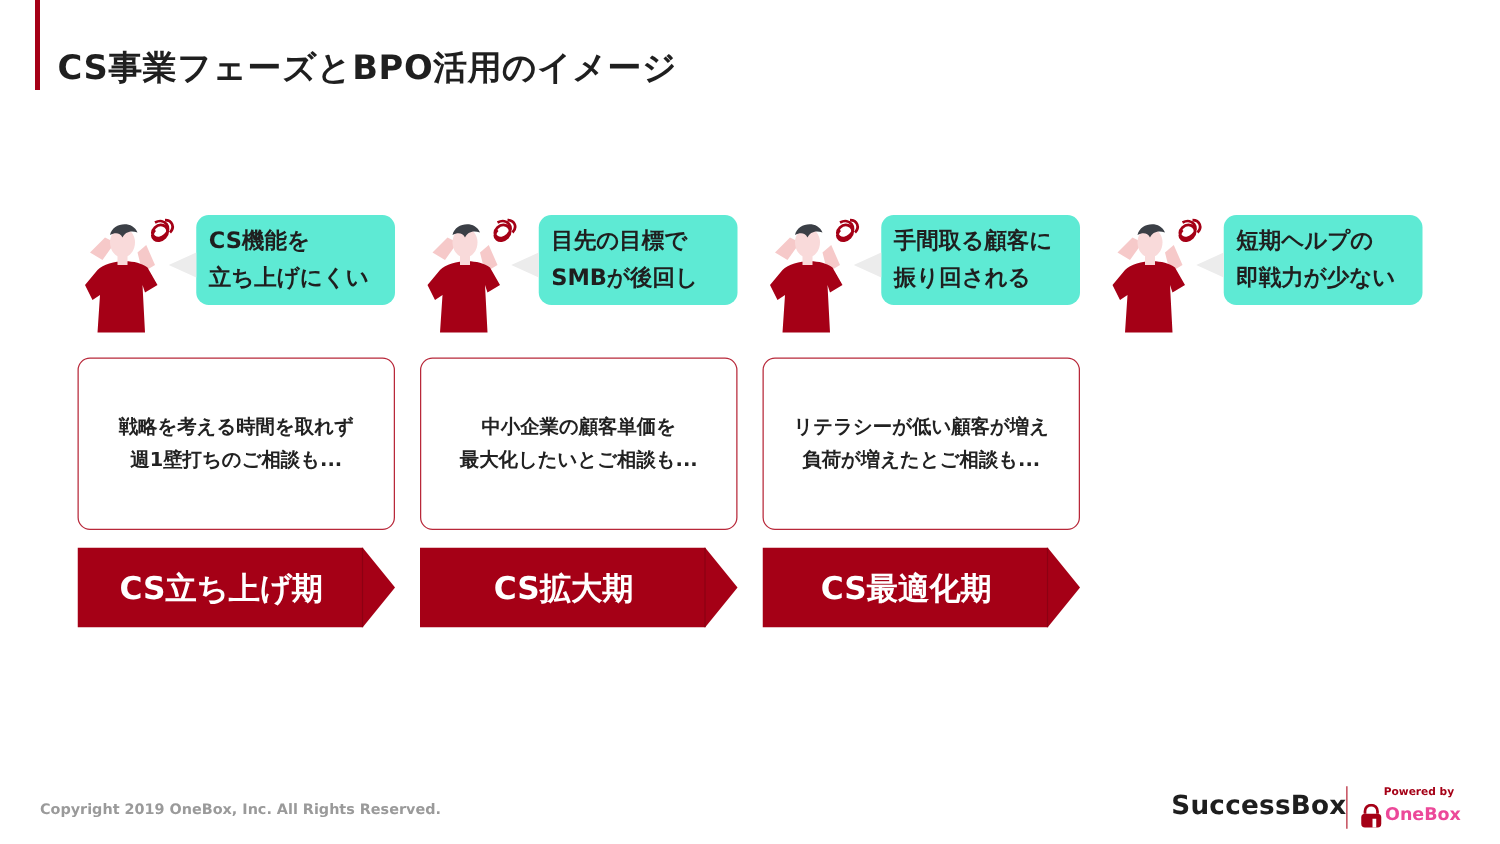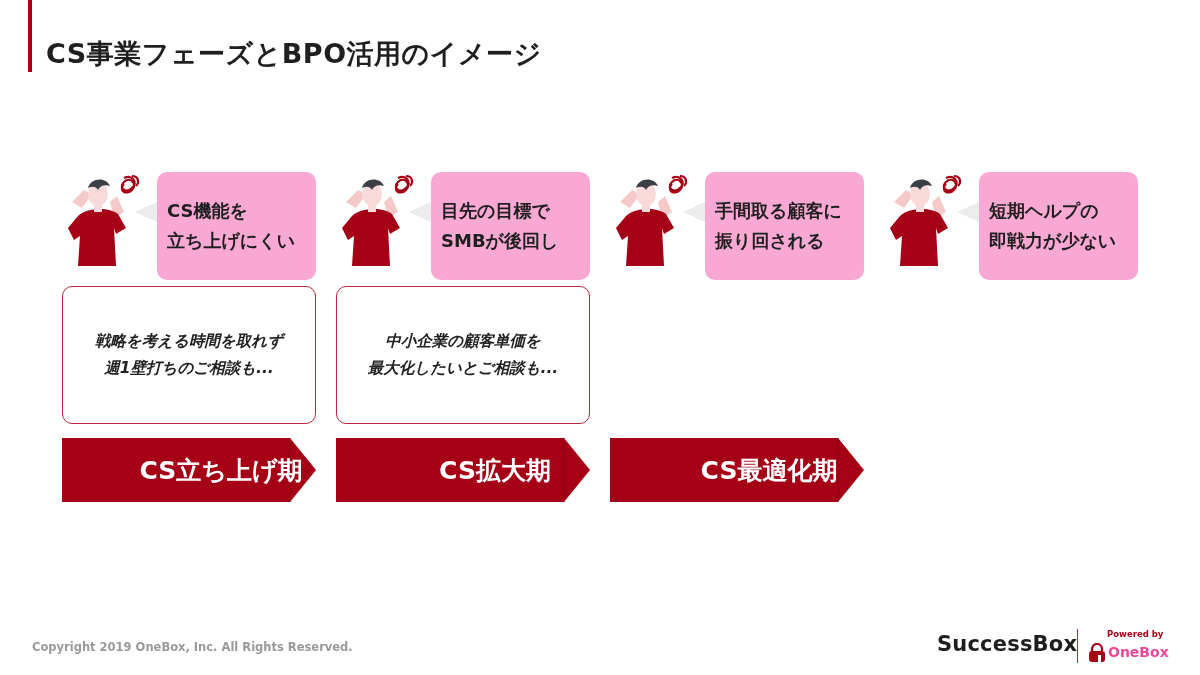--- a/index.html
+++ b/index.html
@@ -2,32 +2,32 @@
 <html><head>
 <meta charset="utf-8">
 <style>
   html, body { margin:0; padding:0; }
   body { width:1200px; height:675px; background:#ffffff; position:relative; overflow:hidden;
          font-family:"DejaVu Sans","Liberation Sans",sans-serif; color:#222; }
   .title-bar { position:absolute; left:28px; top:0; width:4px; height:72px; background:#a50016; }
   .title { position:absolute; left:46px; top:36px; font-size:27px; font-weight:bold; color:#1f1f1f; letter-spacing:0.5px; }
   .col { position:absolute; top:0; width:256px; height:520px; }
   .person { position:absolute; left:0; top:172px; width:95px; height:100px; }
-  .bubble { position:absolute; left:95px; top:172px; width:159px; height:108px; background:#f9a8d4; border-radius:10px;
+  .bubble { position:absolute; left:95px; top:172px; width:159px; height:72px; background:#5eead4; border-radius:10px;
             display:flex; align-items:center; padding-left:10px; box-sizing:border-box; }
   .bubble::before { content:""; position:absolute; left:-22px; top:30px; border-style:solid; border-width:10px 22px 10px 0;
             border-color:transparent #ececec transparent transparent; }
   .bubble-text { font-size:18px; font-weight:bold; line-height:30px; color:#1f1f1f; white-space:pre-line; }
   .card { position:absolute; left:0; top:286px; width:254px; height:138px; border:1.5px solid #b8283a; border-radius:10px;
-          box-sizing:border-box; display:flex; align-items:center; justify-content:center; text-align:center;font-style:italic; }
+          box-sizing:border-box; display:flex; align-items:center; justify-content:center; text-align:center; }
   .card-text { font-size:15.5px; font-weight:bold; line-height:27px; color:#222; white-space:pre-line; }
   .phase { position:absolute; left:0; top:438px; width:254px; height:64px; }
   .phase svg { position:absolute; left:0; top:0; }
   .phase-label { position:absolute; left:0; top:0; width:230px; height:64px; display:flex; align-items:center; justify-content:center;
-          color:#fff; font-size:25px; font-weight:bold;padding-left:44px; }
+          color:#fff; font-size:25px; font-weight:bold; }
   .copyright { position:absolute; left:32px; top:640px; font-size:11.5px; color:#9a9a9a; font-weight:bold; }
   .brand { position:absolute; left:937px; top:632px; font-size:21px; font-weight:bold; color:#1e1e1e; letter-spacing:0.2px; }
   .brand-divider { position:absolute; left:1077px; top:629px; width:1px; height:34px; background:#b8283a; }
   .powered { position:absolute; left:1091px; top:629px; font-size:8.5px; font-weight:bold; color:#a50016;margin-left:16px; }
   .onebox-icon { position:absolute; left:1088px; top:643px; }
   .onebox { position:absolute; left:1108px; top:644px; font-size:14px; font-weight:bold; color:#ec4899; }
 </style>
 </head>
 <body>
 
@@ -97,20 +97,24 @@
       <path d="M55 24 L62 40 L52 46 L48 30 Z" fill="#f6c9c9"></path>
       <ellipse cx="36" cy="22" rx="10" ry="12" fill="#f9dada"></ellipse>
       <path d="M26 16 c2 -10 18 -12 22 -2 c-6 -2 -10 0 -12 4 c-2 -4 -6 -4 -10 -2 z" fill="#3b3f46"></path>
       <path d="M16 44 c8 -8 30 -10 40 -2 l8 14 l-10 6 l-2 -6 l2 38 l-38 0 l2 -30 l-6 4 l-6 -12 z" fill="#a50016"></path>
       <rect x="32" y="32" width="8" height="8" fill="#f9dada"></rect>
     </svg>
     <div class="bubble">
       <span class="bubble-text">手間取る顧客に
 振り回される</span>
     </div>
+    <div class="card">
+      <span class="card-text">リテラシーが低い顧客が増え
+負荷が増えたとご相談も...</span>
+    </div>
     <div class="phase">
       <svg width="256" height="64" viewBox="0 0 256 64">
         <polygon points="0,0 228,0 254,32 228,64 0,64" fill="#a50016"></polygon>
         <line x1="228" y1="0" x2="228" y2="64" stroke="#8c0012" stroke-width="1"></line>
       </svg>
       <span class="phase-label">CS最適化期</span>
     </div>
   </div>
     <div class="col" style="left: 884px;">
     <svg class="person" viewBox="0 0 95 100" width="95" height="100">

